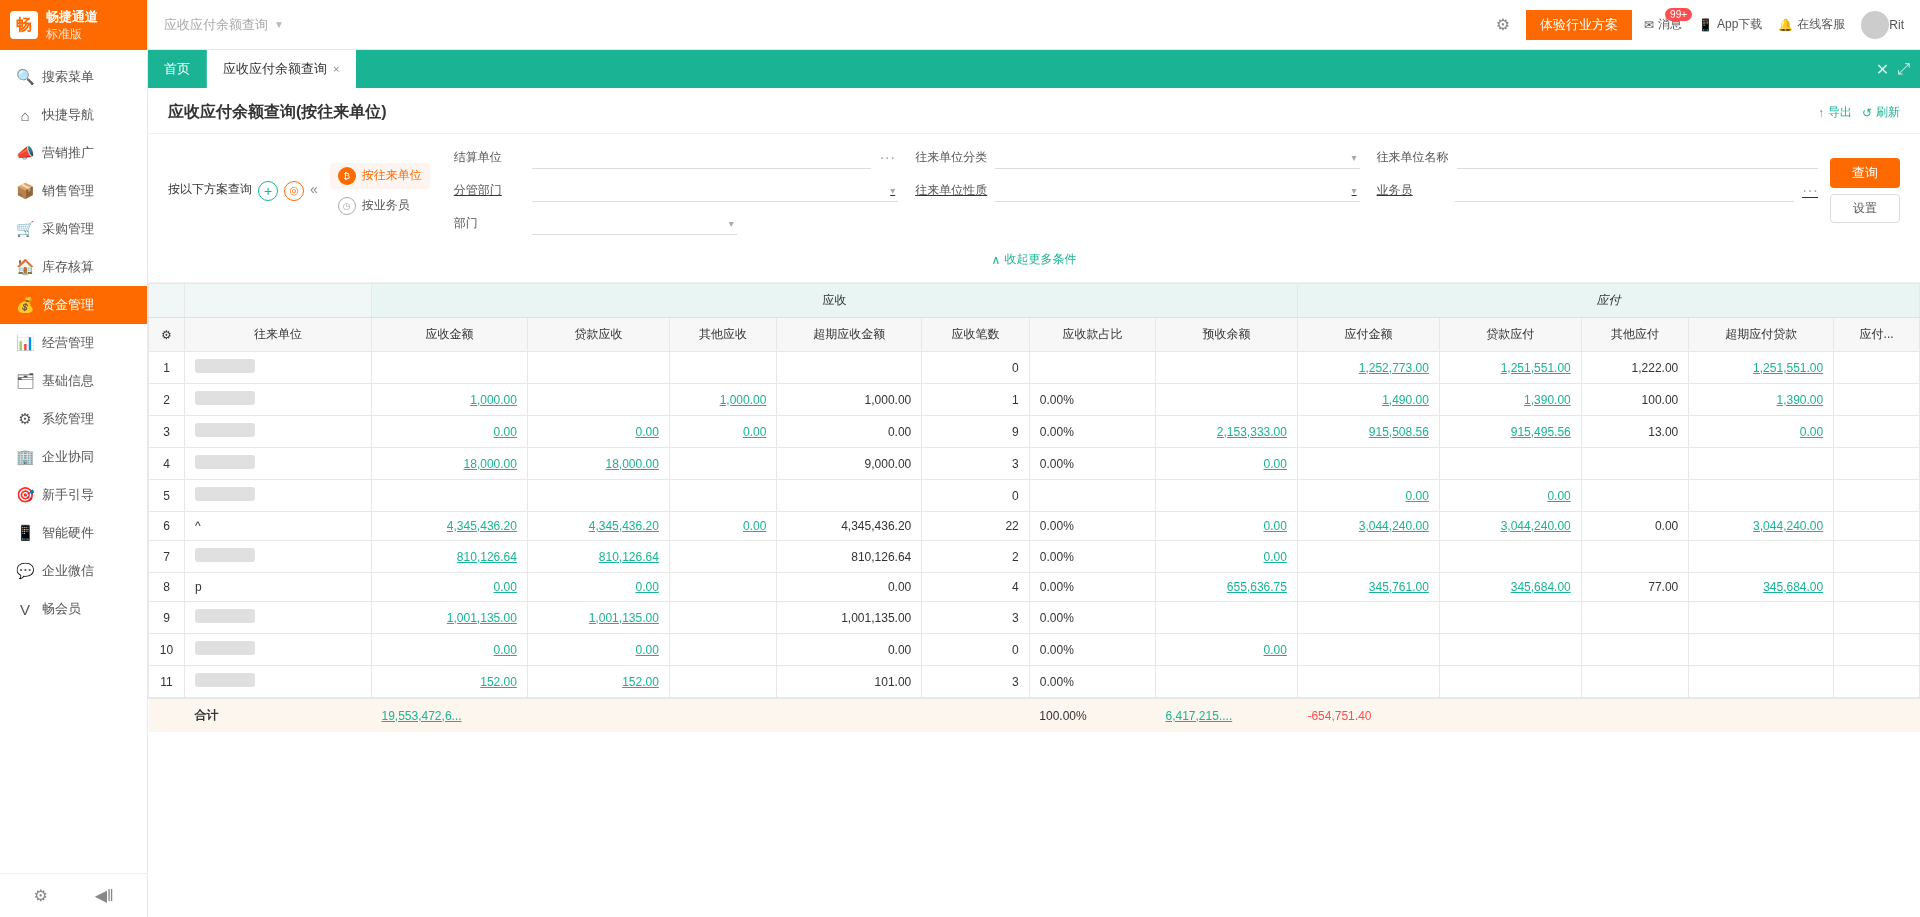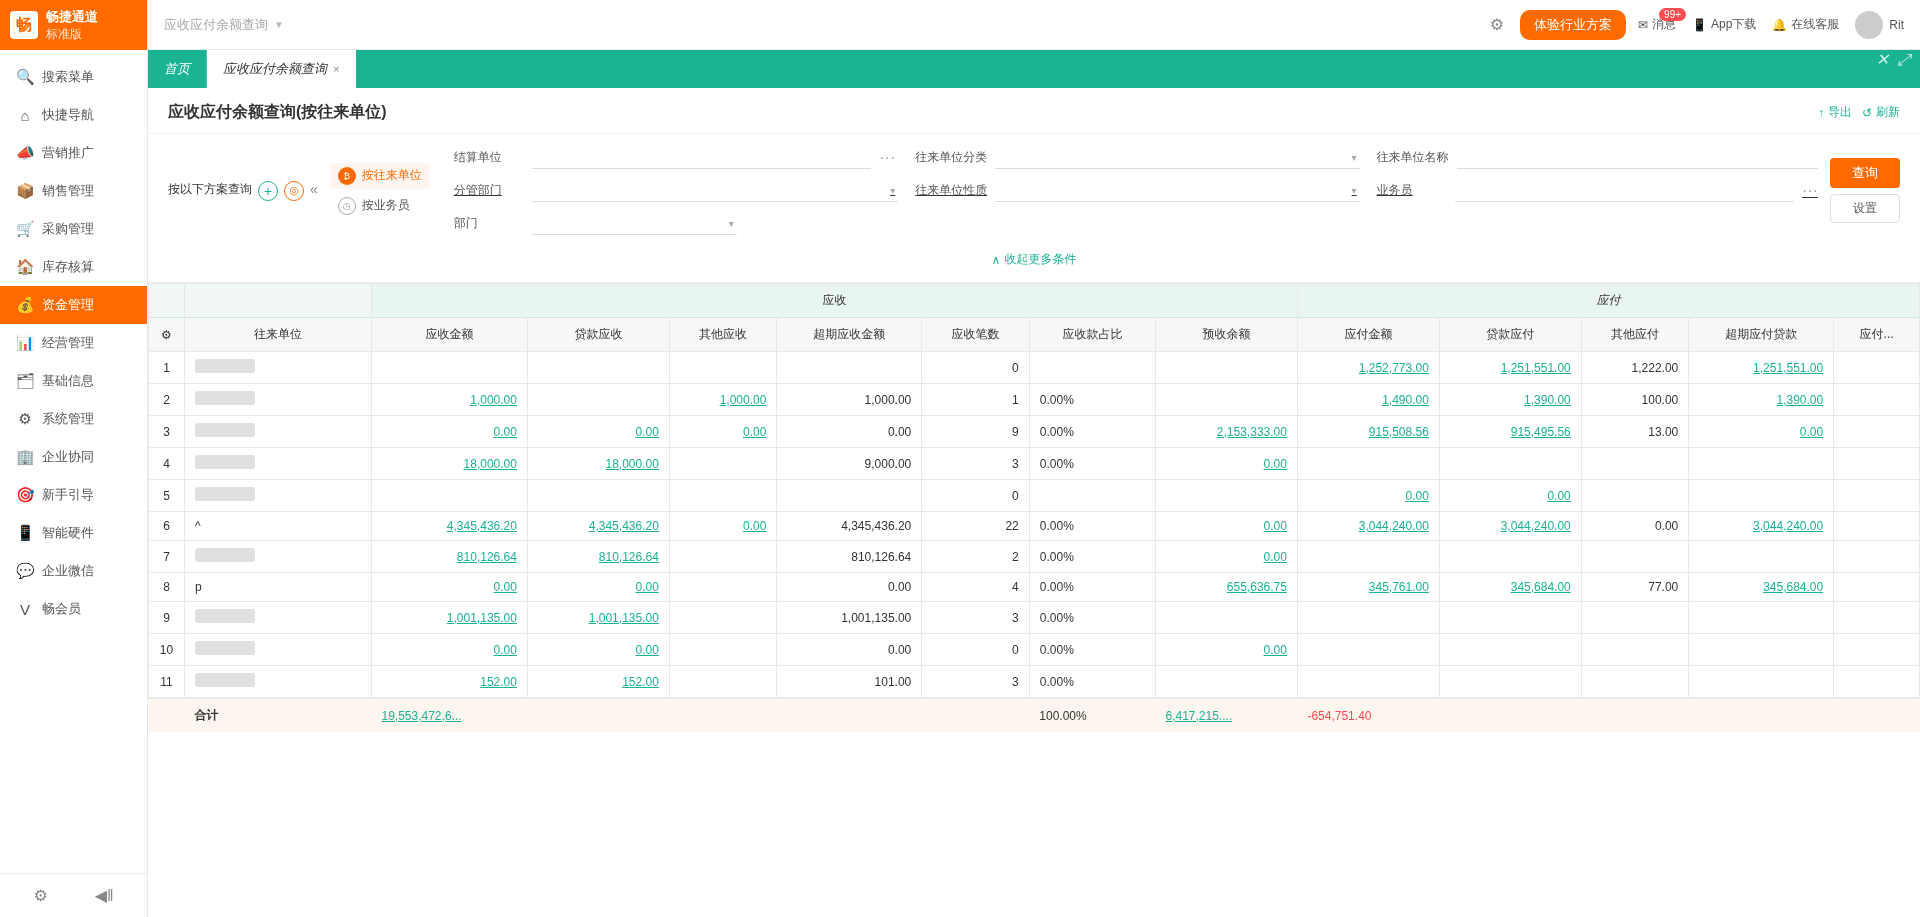--- a/index.html
+++ b/index.html
@@ -43,44 +43,44 @@
       display: flex; align-items: center; padding: 0 16px; gap: 12px;
     }
     .topbar-breadcrumb {
       display: flex; align-items: center; gap: 6px; color: #aaa; font-size: 12px;
       flex: 1;
     }
     .topbar-breadcrumb-text { color: #aaa; font-size: 13px; }
     .topbar-chevron { font-size: 10px; color: #bbb; }
     .topbar-gear { font-size: 16px; color: #888; cursor: pointer; padding: 4px; }
     .topbar-cta {
-      background: #ff6a00; color: #fff; border: none; border-radius: 10px;
+      background: #ff6a00; color: #fff; border: none; border-radius: 0;
       padding: 6px 14px; font-size: 13px; cursor: pointer;
     }
     .topbar-right {
       display: flex; align-items: center; gap: 16px; margin-left: auto;
     }
     .topbar-badge-wrap { position: relative; cursor: pointer; }
     .topbar-badge {
       position: absolute; top: -8px; right: -10px;
       background: #ff4d4f; color: #fff; border-radius: 10px;
       font-size: 10px; padding: 1px 5px; min-width: 18px; text-align: center;
     }
     .topbar-icon-label { display: flex; align-items: center; gap: 4px; color: #555; cursor: pointer; font-size: 12px; }
     .topbar-avatar {
       width: 28px; height: 28px; background: #e0e0e0; border-radius: 50%;
       overflow: hidden; cursor: pointer;
     }
-    .topbar-user-area { display: flex; align-items: center; gap: 6px; cursor: pointer; }
+    .topbar-user-area { display: flex; align-items: center; cursor: pointer; }
     .topbar-username { font-size: 12px; color: #555; }
 
     
     .tabbar {
       position: fixed; left: 148px; top: 50px; right: 0; height: 38px;
-      background: #1ab394; display: flex; align-items: flex-start; z-index: 98; font-style: italic;
+      background: #1ab394; display: flex; align-items: center; z-index: 98;
     }
     .tab-item {
       height: 38px; display: flex; align-items: center; padding: 0 16px;
       cursor: pointer; color: rgba(255,255,255,0.8); font-size: 13px; gap: 6px;
       border-right: 1px solid rgba(255,255,255,0.2);
     }
     .tab-item.active { background: #fff; color: #333; font-weight: 500; }
     .tab-home { color: #fff; }
     .tab-close { font-size: 11px; color: #888; }
     .tabbar-right { margin-left: auto; display: flex; align-items: center; gap: 8px; padding-right: 10px; }

